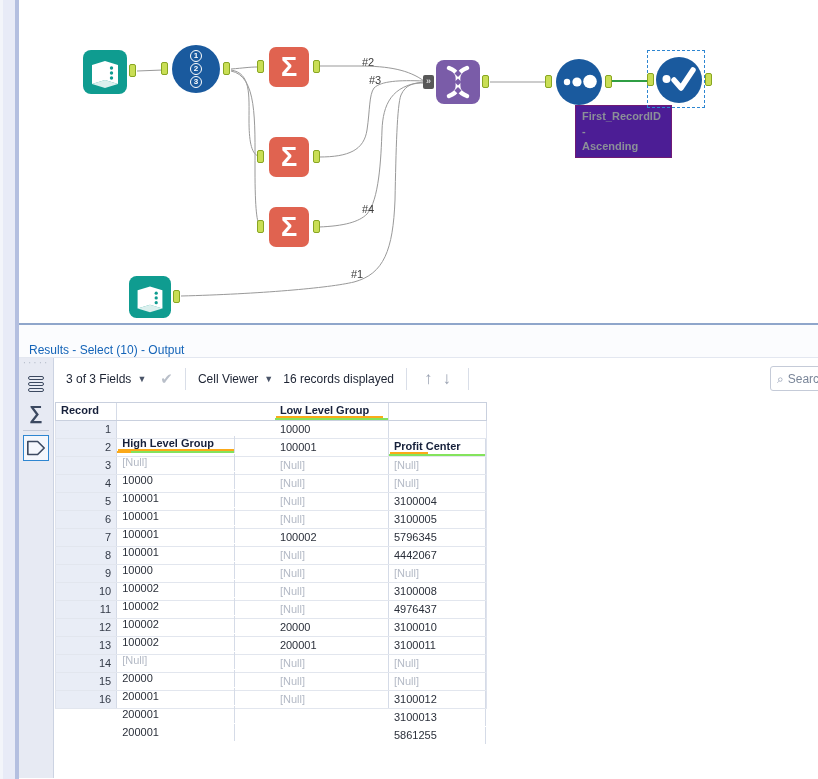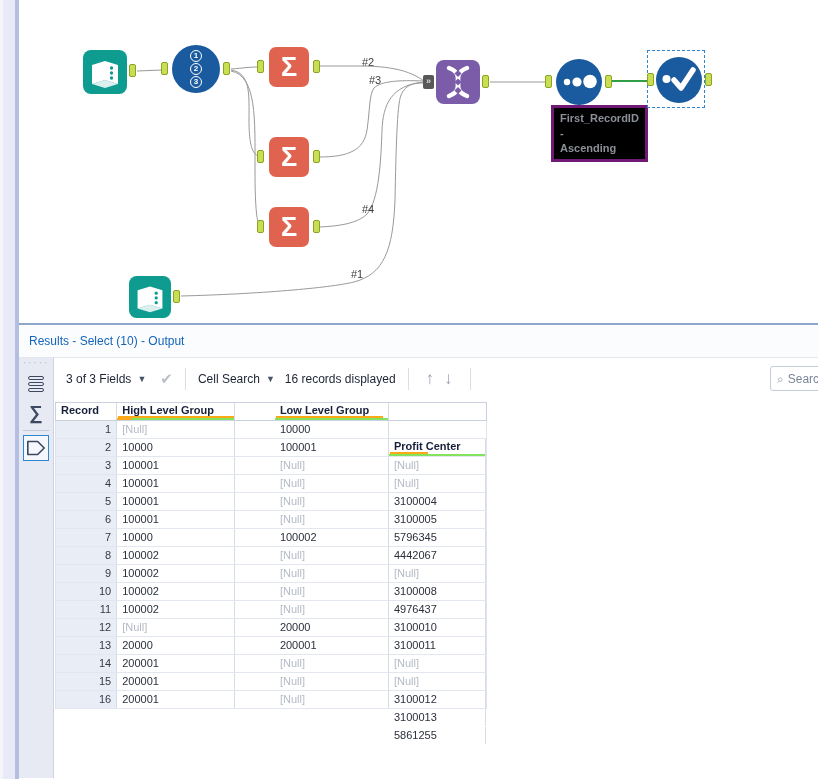--- a/index.html
+++ b/index.html
@@ -18,29 +18,29 @@
   .circle-tool { border-radius:50%; background:#1a5a9e; position:absolute; }
   .anchor { position:absolute; width:7px; height:13px; background:#c9de55; border:1px solid #88a622; border-radius:2px; }
   .manchor { position:absolute; width:11px; height:14px; background:#585858; border-radius:2px; color:#d8d8d8;
              font-size:9px; line-height:13px; text-align:center; font-weight:bold; }
   .sum-tool { width:40px; height:40px; background:#e06350; border-radius:7px; color:#fff;
               display:flex; align-items:center; justify-content:center; font-size:27px; font-weight:bold; }
   .numchip { position:absolute; left:50%; transform:translateX(-50%); width:12px; height:12px;
              border:1.5px solid #fff; border-radius:50%; color:#fff; font-size:8px; line-height:9px;
              text-align:center; font-weight:bold; }
   .conn-label { position:absolute; font-size:11px; color:#3c3c3c; }
-  .annot { position:absolute; left:532px; top:105px; width:97px; background:#000000; border:3px solid #701a75;
+  .annot { position:absolute; left:556px; top:105px; width:97px; background:#4c1d95; border:1px solid #701a75;
            font-size:11px; font-weight:bold; color:#8b9098; padding:3px 6px; line-height:15px; }
   .selbox { position:absolute; left:628px; top:50px; width:58px; height:58px; border:1px dashed #2e86d1; }
 
   
   .results { position:absolute; left:19px; top:323px; width:799px; height:456px; background:#fff;
              border-top:2px solid #8fa6cb; }
   .r-titlerow { height:33px; background:#fbfcfe; border-bottom:1px solid #e3e7f0;
-                display:flex; align-items:center; padding-left:10px; }
+                display:flex; align-items:flex-end; padding-left:10px; }
   .r-title { color:#1464b8; font-size:12px; }
   .r-body { display:flex; height:420px; }
   .gutter { width:35px; background:#e7eaf3; border-right:1px solid #ccd3e2; padding-top:2px; }
   .drag-dots { color:#b6bdcb; font-size:10px; letter-spacing:2px; text-align:center; line-height:6px; height:8px; }
   .gbtn { width:26px; height:26px; margin:3px auto; display:flex; align-items:center; justify-content:center; }
   .bars-glyph { width:16px; }
   .bars-glyph div { height:4px; border:1.6px solid #3c4960; border-radius:2px; margin-bottom:2px; }
   .sigma-glyph { color:#3c4960; font-size:19px; font-weight:bold; }
   .gsep { width:26px; height:1px; background:#c3cad9; margin:4px auto; }
   .gbtn.selected { border:1.5px solid #2e86d1; background:#f4f7fc; }
@@ -59,21 +59,21 @@
                      font-family:"Liberation Sans",sans-serif; }
   .searchbox input::placeholder { color:#7a8699; }
 
   
   .ttable { position:absolute; left:1px; top:44px; width:432px; font-size:11px; }
   .thead { display:flex; height:19px; border:1px solid #c9d0de; background:#fff; font-weight:bold; color:#16203a; }
   .trow { display:flex; height:18px; border-bottom:1px solid #e2e6ee; border-left:1px solid #dfe3ed;
           border-right:1px solid #dfe3ed; background:#fff; color:#2a2f3a; }
   .tcell { padding:0 5px; line-height:17px; height:100%; border-right:1px solid #d5dbe7;
            overflow:hidden; white-space:nowrap; position:relative; }
-  .c0 { width:67px; } .c1 { width:130px; } .c2 { width:126px;margin-left:40px; } .c3 { width:107px;margin-top:36px; }
+  .c0 { width:67px; } .c1 { width:130px;margin-top:33px; } .c2 { width:126px;margin-left:40px; } .c3 { width:107px;margin-top:36px; }
   .hcell { line-height:15px; }
   .rec { background:#e9edf6; text-align:right; color:#333a47; }
   .nullv { color:#b4bac6; }
   .bar-top { position:absolute; bottom:2px; left:1px; height:2px; }
   .bar-bottom { position:absolute; bottom:0; left:0; right:0; height:2px; display:flex; }
   .bar-bottom div { height:2px; }
 </style>
 </head>
 <body>
 
@@ -217,21 +217,21 @@
         </svg>
       </div>
     </div>
 
     <div class="content">
       <div class="toolbar">
         <span>3 of 3 Fields</span>
         <span class="caret">▼</span>
         <span class="tb-check">✔</span>
         <span class="tb-sep"></span>
-        <span>Cell Search</span>
+        <span>Cell Viewer</span>
         <span class="caret">▼</span>
         <span class="tb-gap"></span>
         <span>16 records displayed</span>
         <span class="tb-sep"></span>
         <span class="tb-arrow">↑</span>
         <span class="tb-arrow">↓</span>
         <span class="tb-sep"></span>
         <span class="searchbox">
           <span class="mag">⌕</span>
           <input placeholder="Search" style="">

